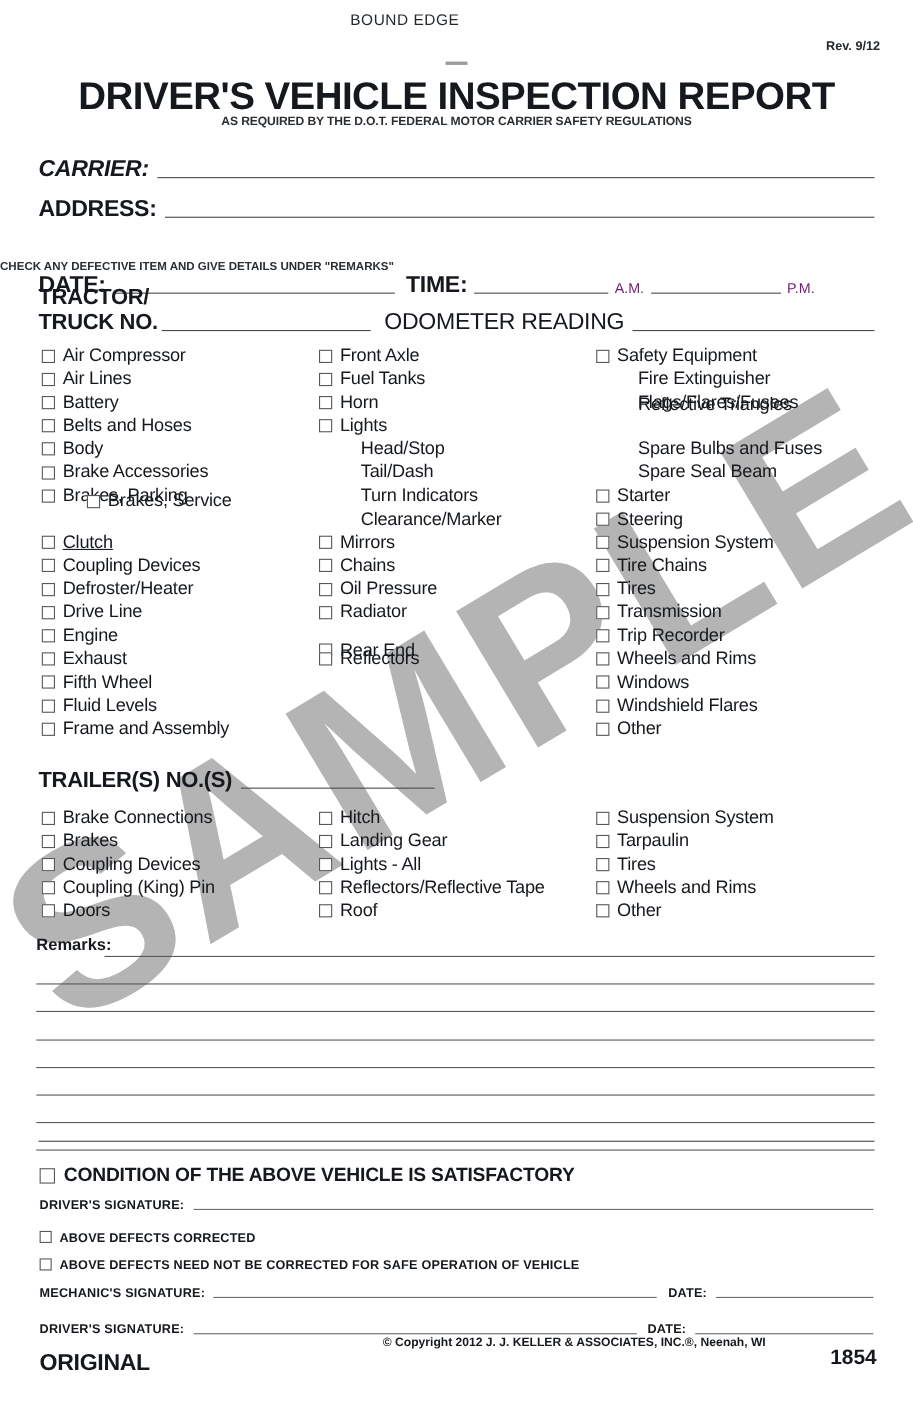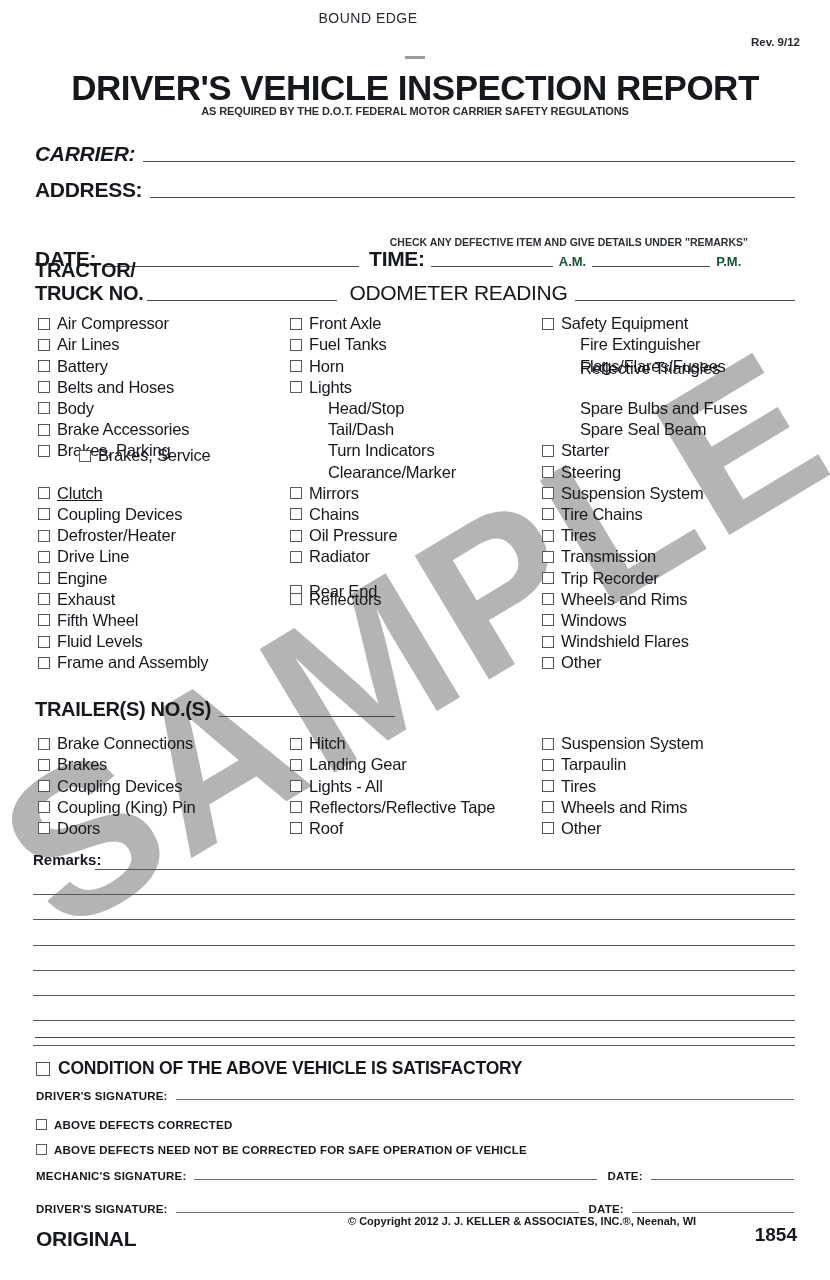--- a/index.html
+++ b/index.html
@@ -46,26 +46,26 @@
     transform:scaleX(1.0);
   }
   .subtitle{
     position:absolute;top:105px;left:0;width:830px;text-align:center;
     font-size:11px;font-weight:bold;color:#2a2f34;letter-spacing:-0.1px;
   }
 
   
   .fieldrow{position:absolute;display:flex;align-items:flex-end;}
   .flabel{font-size:21px;font-weight:bold;color:#15191d;white-space:nowrap;letter-spacing:-0.3px;}
-  .flabel-sm{font-size:13px;font-weight:bold;color:#14532d;white-space:nowrap;margin-top:40px;}
+  .flabel-sm{font-size:13px;font-weight:normal;color:#701a75;white-space:nowrap;margin-top:40px;}
   .rule{border-bottom:1.6px solid #4a4a4a;height:1px;}
   .rule-thin{border-bottom:1.2px solid #6b6b6b;height:1px;}
 
   .note-line{
-    position:absolute;top:236px;left:0;width:748px;text-align:right;
+    position:absolute;top:236px;left:0;width:748px;text-align:left;
     font-size:10.5px;font-weight:bold;color:#2a2f34;
   }
 
   
   .cbox{
     display:inline-block;
     width:12px;height:12px;
     border:1.5px solid #55585c;
     background:#fff;
     margin-right:7px;

